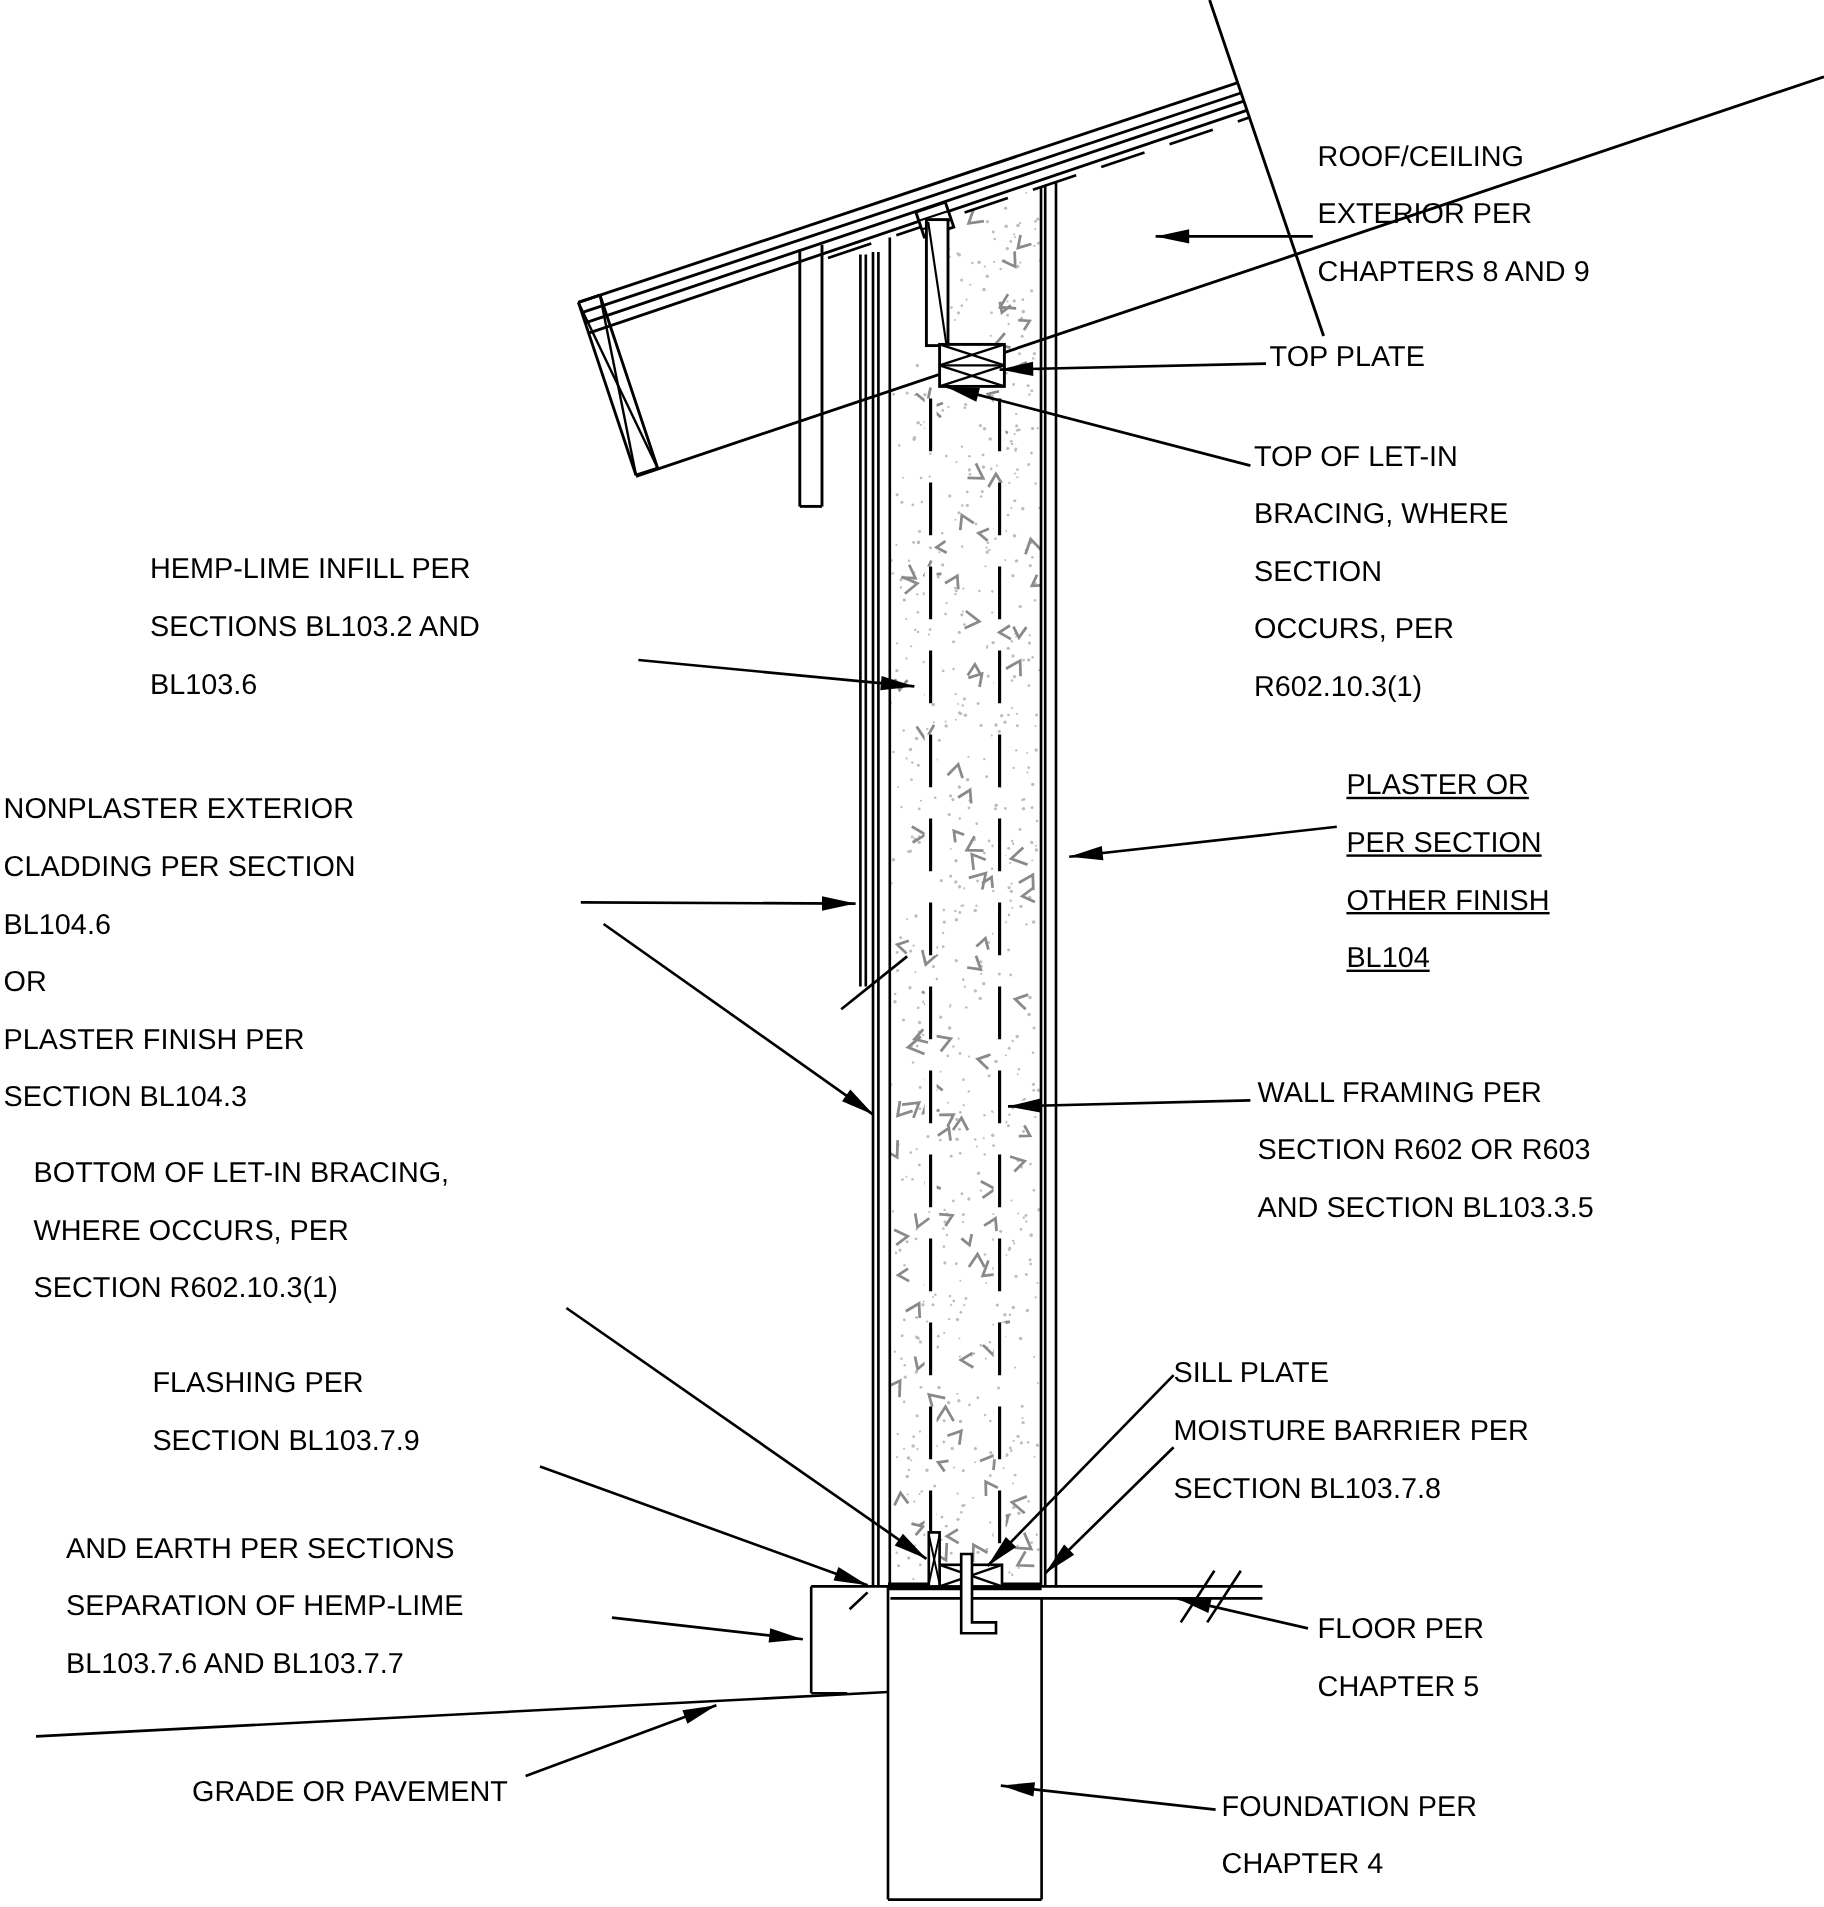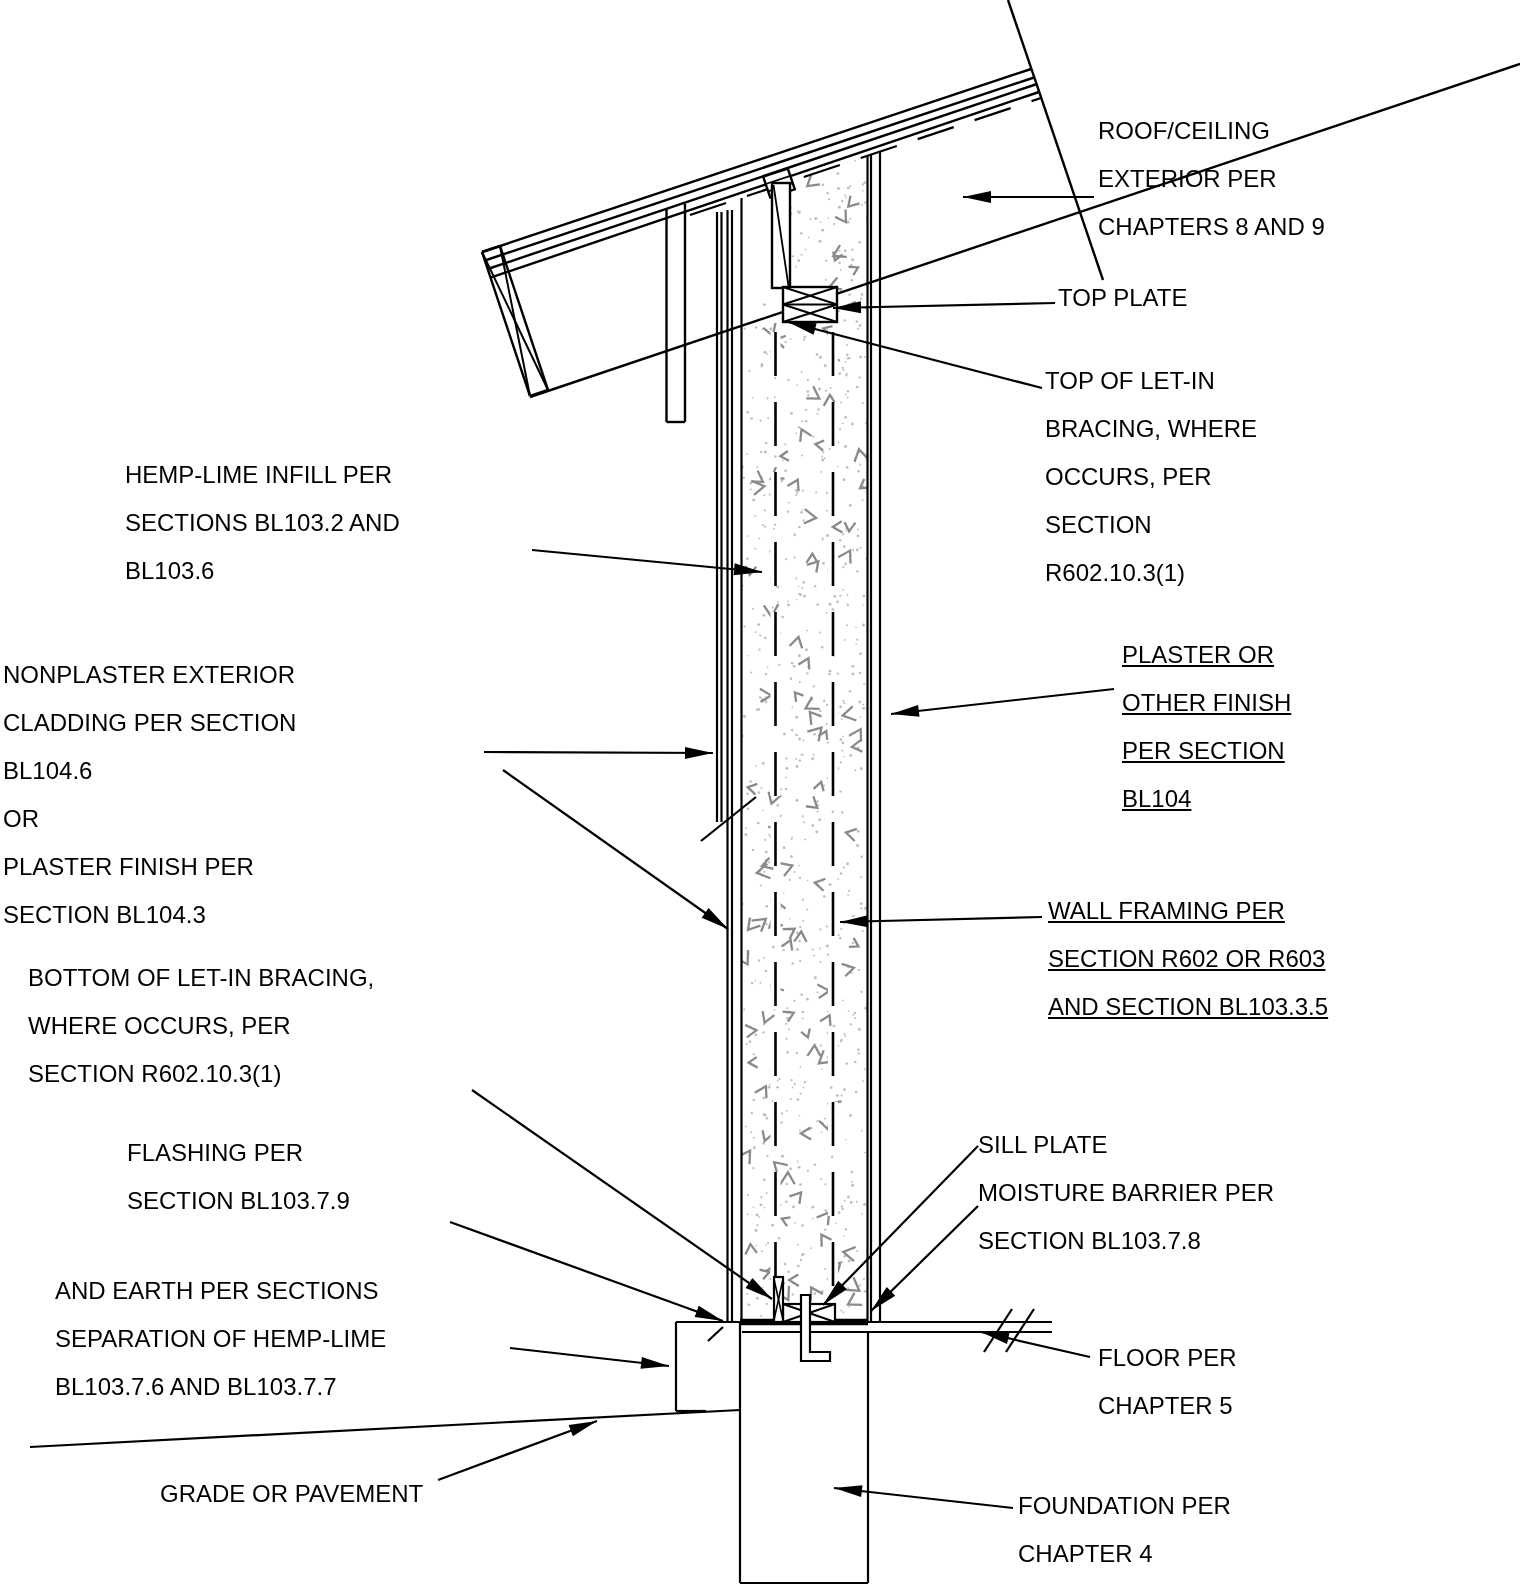--- a/index.html
+++ b/index.html
@@ -987,48 +987,48 @@
     <div class="ln">CHAPTERS 8 AND 9</div>
   </div>
 
   <div class="label" style="left:1058px;top:274px;text-align:center;">
     <div class="ln">TOP PLATE</div>
   </div>
 
   <div class="label" style="left:1045px;top:357px;">
     <div class="ln">TOP OF LET-IN</div>
     <div class="ln">BRACING, WHERE</div>
+    <div class="ln">SECTION</div>
     <div class="ln">OCCURS, PER</div>
-    <div class="ln">SECTION</div>
     <div class="ln">R602.10.3(1)</div>
   </div>
 
   <div class="label" style="left:125px;top:451px;">
     <div class="ln">HEMP-LIME INFILL PER</div>
     <div class="ln">SECTIONS BL103.2 AND</div>
     <div class="ln">BL103.6</div>
   </div>
 
   <div class="label" style="left:1122px;top:631px;text-decoration:underline;">
     <div class="ln">PLASTER OR</div>
+    <div class="ln">PER SECTION</div>
     <div class="ln">OTHER FINISH</div>
-    <div class="ln">PER SECTION</div>
     <div class="ln">BL104</div>
   </div>
 
   <div class="label" style="left:3px;top:651px;">
     <div class="ln">NONPLASTER EXTERIOR</div>
     <div class="ln">CLADDING PER SECTION</div>
     <div class="ln">BL104.6</div>
     <div class="ln">OR</div>
     <div class="ln">PLASTER FINISH PER</div>
     <div class="ln">SECTION BL104.3</div>
   </div>
 
-  <div class="label" style="left:1048px;top:887px;text-decoration:underline;">
+  <div class="label" style="left:1048px;top:887px;">
     <div class="ln">WALL FRAMING PER</div>
     <div class="ln">SECTION R602 OR R603</div>
     <div class="ln">AND SECTION BL103.3.5</div>
   </div>
 
   <div class="label" style="left:28px;top:954px;">
     <div class="ln">BOTTOM OF LET-IN BRACING,</div>
     <div class="ln">WHERE OCCURS, PER</div>
     <div class="ln">SECTION R602.10.3(1)</div>
   </div>

